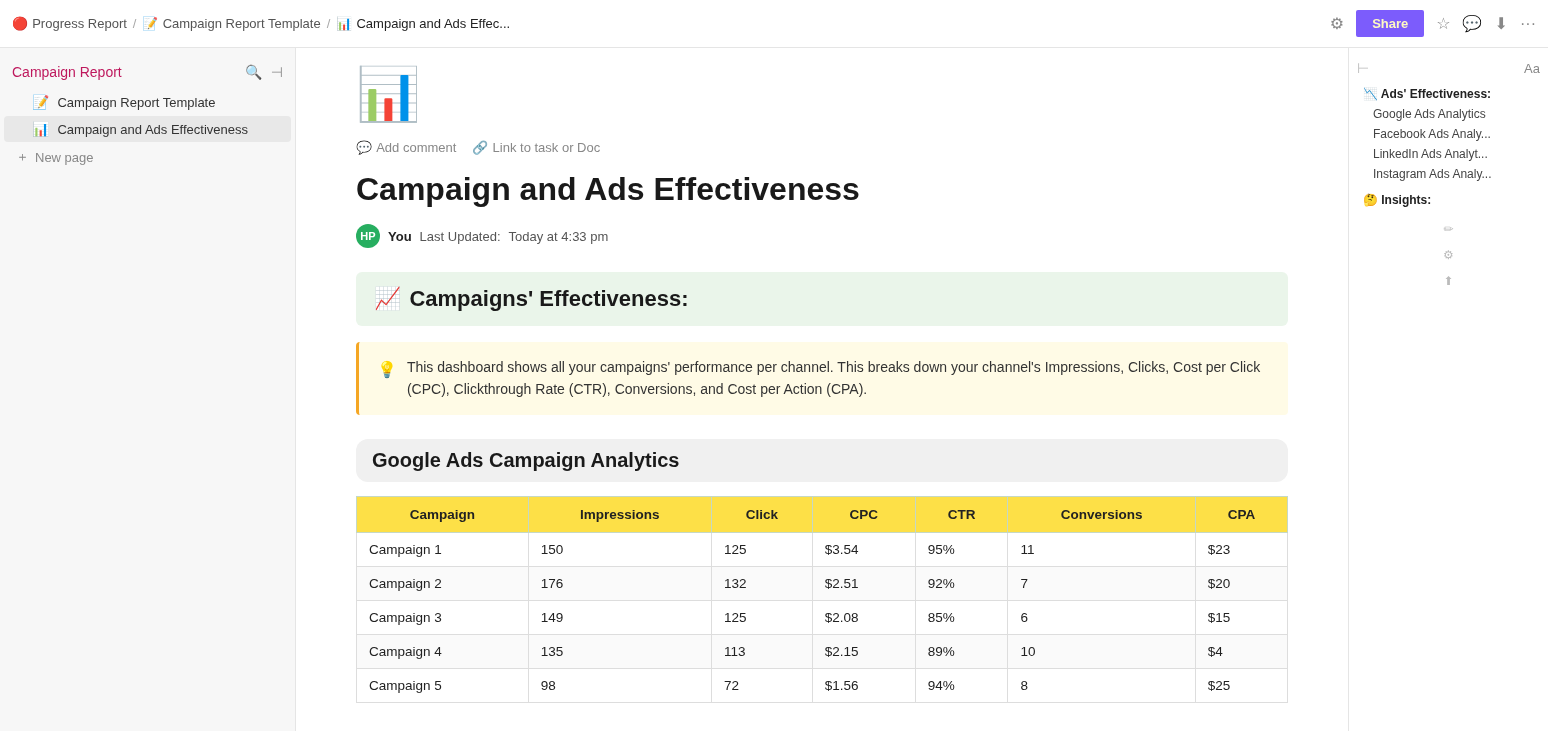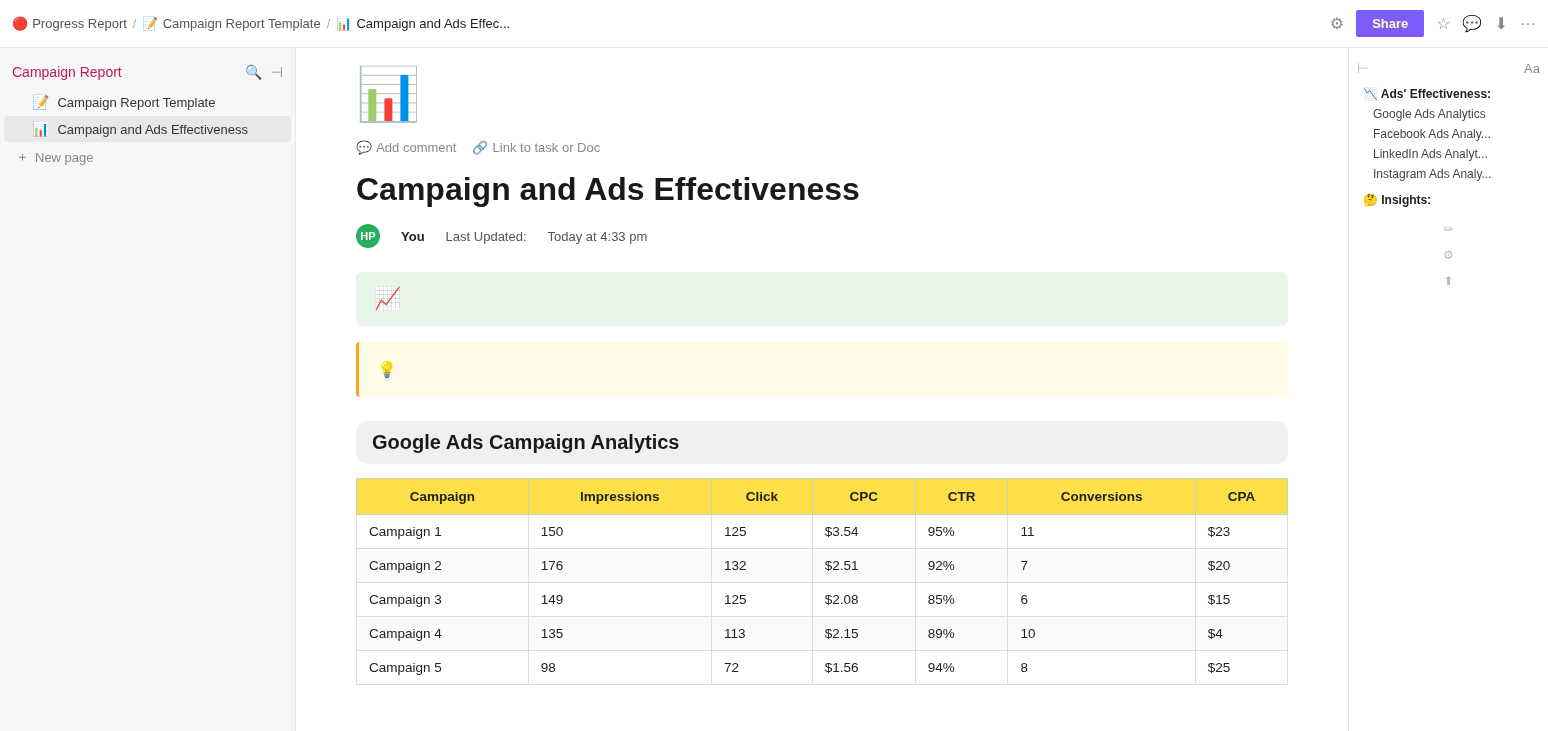--- a/index.html
+++ b/index.html
@@ -29,21 +29,21 @@
     .sidebar-item.indented { padding-left: 28px; }
     .sidebar-new { display: flex; align-items: center; gap: 6px; padding: 5px 12px; font-size: 13px; color: #888; cursor: pointer; margin: 1px 4px; }
 
     
     .content { flex: 1; overflow-y: auto; padding: 20px 60px; background: #fff; }
     .page-icon { width: 64px; height: 64px; margin-bottom: 8px; }
     .page-icon-svg { font-size: 52px; line-height: 1; }
     .action-bar { display: flex; align-items: center; gap: 16px; margin-bottom: 16px; color: #888; font-size: 13px; }
     .action-bar span { display: flex; align-items: center; gap: 4px; cursor: pointer; }
     .page-title { font-size: 32px; font-weight: 700; color: #1a1a1a; margin-bottom: 16px; }
-    .author-row { display: flex; align-items: center; gap: 21px; margin-bottom: 24px; font-size: 13px; color: #555; }
+    .author-row { display: flex; align-items: center; gap: 8px; margin-bottom: 24px; font-size: 13px; color: #555; }
     .avatar { width: 24px; height: 24px; border-radius: 50%; background: #27ae60; color: #fff; display: flex; align-items: center; justify-content: center; font-size: 11px; font-weight: 700; }
     .author-name { font-weight: 600; color: #222; }
 
     
     .section-header { background: #eaf5ea; border-radius: 6px; padding: 14px 18px; margin-bottom: 16px; display: flex; align-items: center; gap: 8px; font-size: 22px; font-weight: 700; color: #1a1a1a; }
 
     
     .callout { background: #fffbe6; border-left: 3px solid #f5a623; border-radius: 4px; padding: 14px 18px; margin-bottom: 24px; display: flex; gap: 10px; font-size: 14px; color: #333; line-height: 1.6; }
     .callout-icon { font-size: 16px; flex-shrink: 0; margin-top: 1px; }
 
@@ -145,24 +145,26 @@
 
     <div class="author-row">
       <div class="avatar">HP</div>
       <span class="author-name">You</span>
       <span>Last Updated:</span>
       <span>Today at 4:33 pm</span>
     </div>
 
     <div class="section-header">
       <span>📈</span>
+      <span>Campaigns' Effectiveness:</span>
     </div>
 
     <div class="callout">
       <span class="callout-icon">💡</span>
+      <span>This dashboard shows all your campaigns' performance per channel. This breaks down your channel's Impressions, Clicks, Cost per Click (CPC), Clickthrough Rate (CTR), Conversions, and Cost per Action (CPA).</span>
     </div>
 
     <div class="table-section-title">Google Ads Campaign Analytics</div>
 
     <table class="data-table">
       <thead>
         <tr>
           <th>Campaign</th>
           <th>Impressions</th>
           <th>Click</th>

